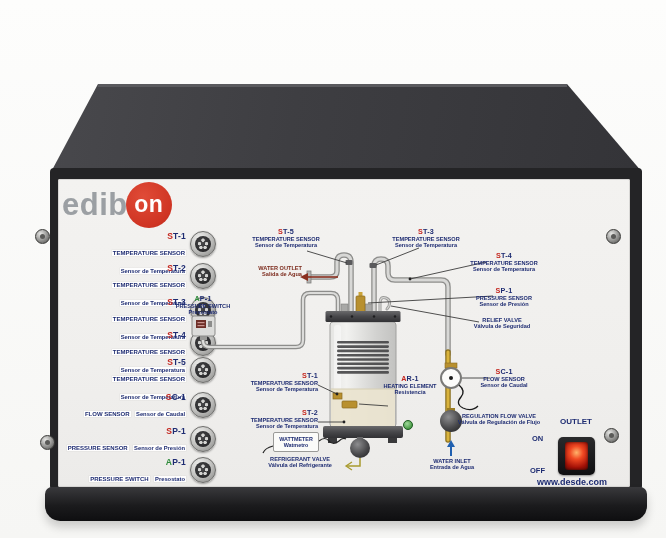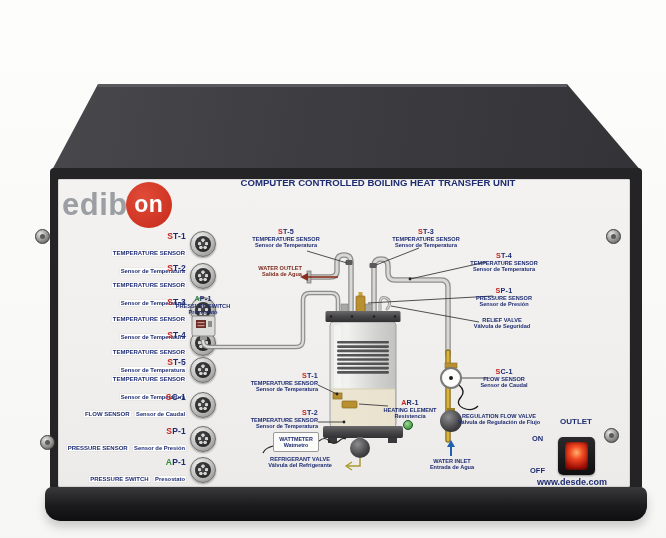--- a/index.html
+++ b/index.html
@@ -86,21 +86,20 @@
   <div class="box-base"></div>
 
   <div class="logo">
     <span class="logo-gray">edib</span>
     <span class="logo-circle">
         <span>on</span>
       </span>
   </div>
 
   <div class="hdr">
-    <div class="t-en">COMPUTER CONTROLLED BOILING HEAT TRANSFER UNIT</div>
   </div>
 
   <div class="crow" style="top:231px">
     <div class="clabel">
       <span class="ln ccode"><span style="color:#c4271f">S</span><span>T-1</span></span>
       <span class="ln cl1">TEMPERATURE SENSOR</span>
       <span class="ln cl2">Sensor de Temperatura</span>
     </div>
     <div class="socket">
         <div class="socket-inner"></div>
@@ -369,21 +368,21 @@
   <div class="dlabel ta-r" style="left:248px;top:372px;width:70px">
     <div class="dcode"><span style="color:#c4271f">S</span><span>T-1</span></div>
     <div class="dl">TEMPERATURE SENSOR</div>
       <div class="dl">Sensor de Temperatura</div>
   </div>
   <div class="dlabel ta-r" style="left:248px;top:409px;width:70px">
     <div class="dcode"><span style="color:#c4271f">S</span><span>T-2</span></div>
     <div class="dl">TEMPERATURE SENSOR</div>
       <div class="dl">Sensor de Temperatura</div>
   </div>
-  <div class="dlabel ta-c" style="left:380px;top:399px;width:60px">
+  <div class="dlabel ta-c" style="left:380px;top:375px;width:60px">
     <div class="dcode"><span style="color:#c4271f">A</span><span>R-1</span></div>
     <div class="dl">HEATING ELEMENT</div>
       <div class="dl">Resistencia</div>
   </div>
   <div class="wattbox">
     <div class="dl">WATTMETER</div>
       <div class="dl">Watmetro</div>
   </div>
   <div class="dlabel ta-c" style="left:262px;top:456px;width:76px">
     <div class="dl">REFRIGERANT VALVE</div>

